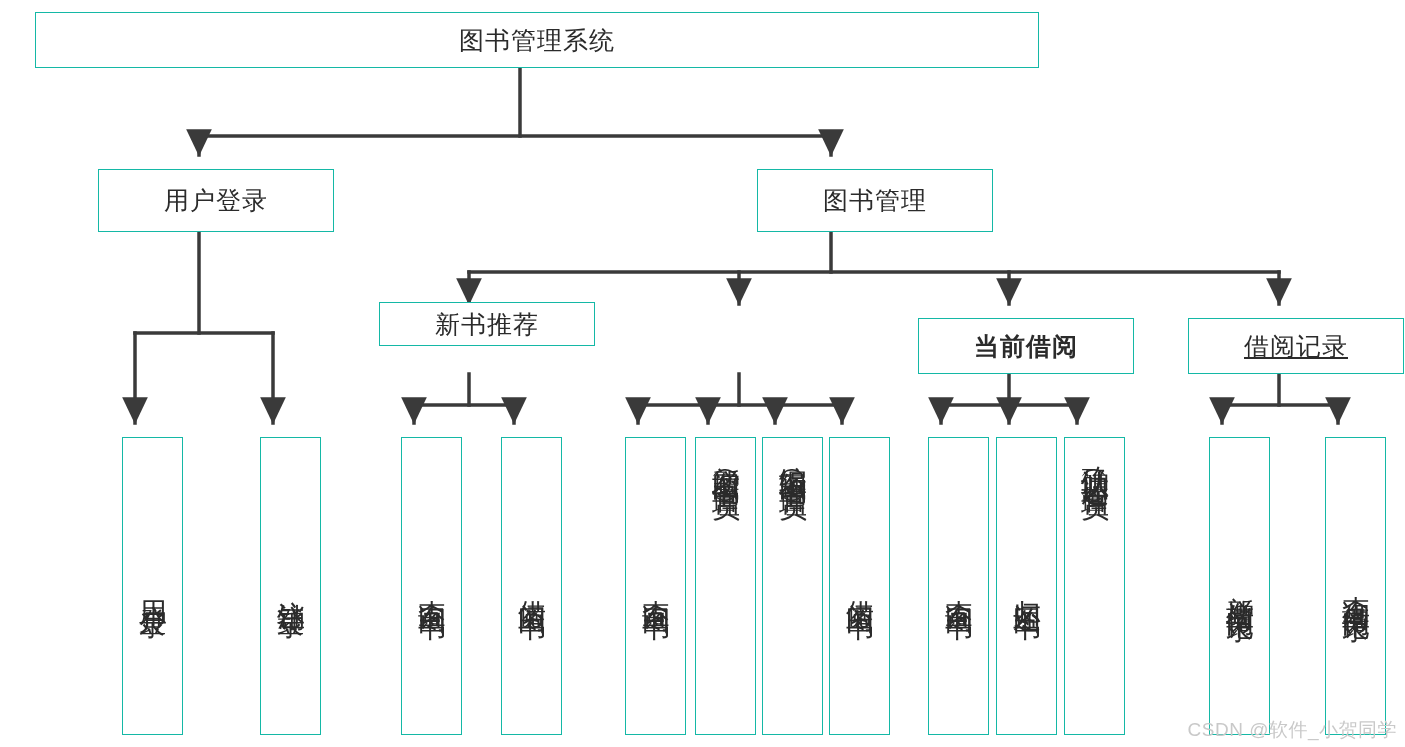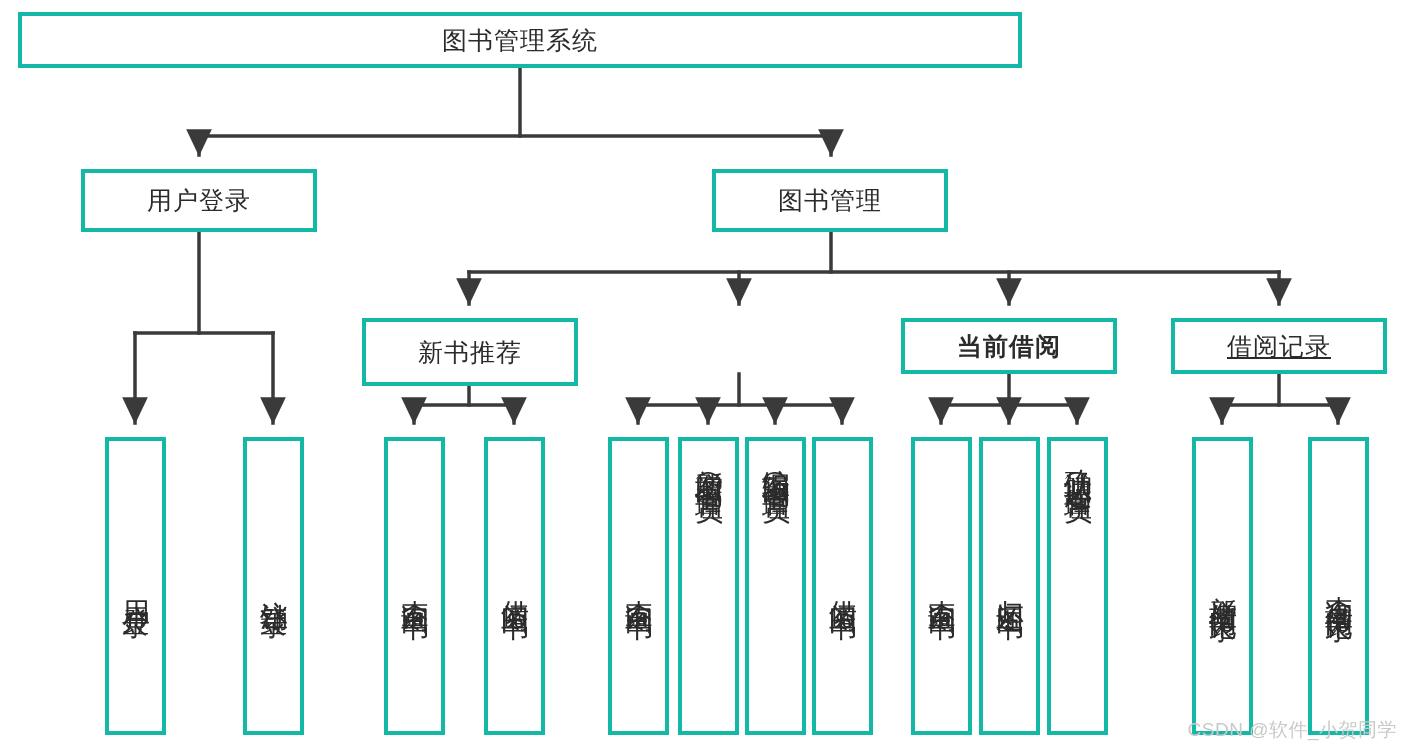--- a/index.html
+++ b/index.html
@@ -21,26 +21,27 @@
   #diagram-svg {
     position: absolute;
     left: 0;
     top: 0;
     width: 1405px;
     height: 747px;
   }
   .node {
     position: absolute;
     box-sizing: border-box;
-    border: 4px solid #14b8a6;
+    border: 1px solid #14b8a6;
     background: #ffffff;
     display: flex;
     align-items: center;
     justify-content: center;
     color: #2b2b2b;
+    margin-left: 17px;
   }
   .node .label {
     display: block;
     text-align: center;
     line-height: 1.05;
     white-space: nowrap;
   }
   .node.horiz .label {
     font-size: 25px;
     letter-spacing: 1px;
@@ -130,25 +131,25 @@
     </g>
   </svg>
 
   <div class="node horiz" style="left:18px; top:12px; width:1004px; height:56px;">
     <span class="label">图书管理系统</span>
   </div>
 
   <div class="node horiz" style="left:81px; top:169px; width:236px; height:63px;">
     <span class="label">用户登录</span>
   </div>
-  <div class="node horiz" style="left:712px; top:169px; width:236px; height:63px;">
+  <div class="node horiz" style="left:740px; top:169px; width:236px; height:63px;">
     <span class="label">图书管理</span>
   </div>
 
-  <div class="node horiz" style="left:362px; top:318px; width:216px; height:68px;">
+  <div class="node horiz" style="left:362px; top:302px; width:216px; height:44px;">
     <span class="label">新书推荐</span>
   </div>
   <div class="node horiz" style="left:901px; top:318px; width:216px; height:56px;font-weight:bold;">
     <span class="label">当前借阅</span>
   </div>
   <div class="node horiz" style="left:1171px; top:318px; width:216px; height:56px;text-decoration:underline;">
     <span class="label">借阅记录</span>
   </div>
 
   <div class="node vert centered" style="left:105px; top:437px; width:61px; height:298px;">

